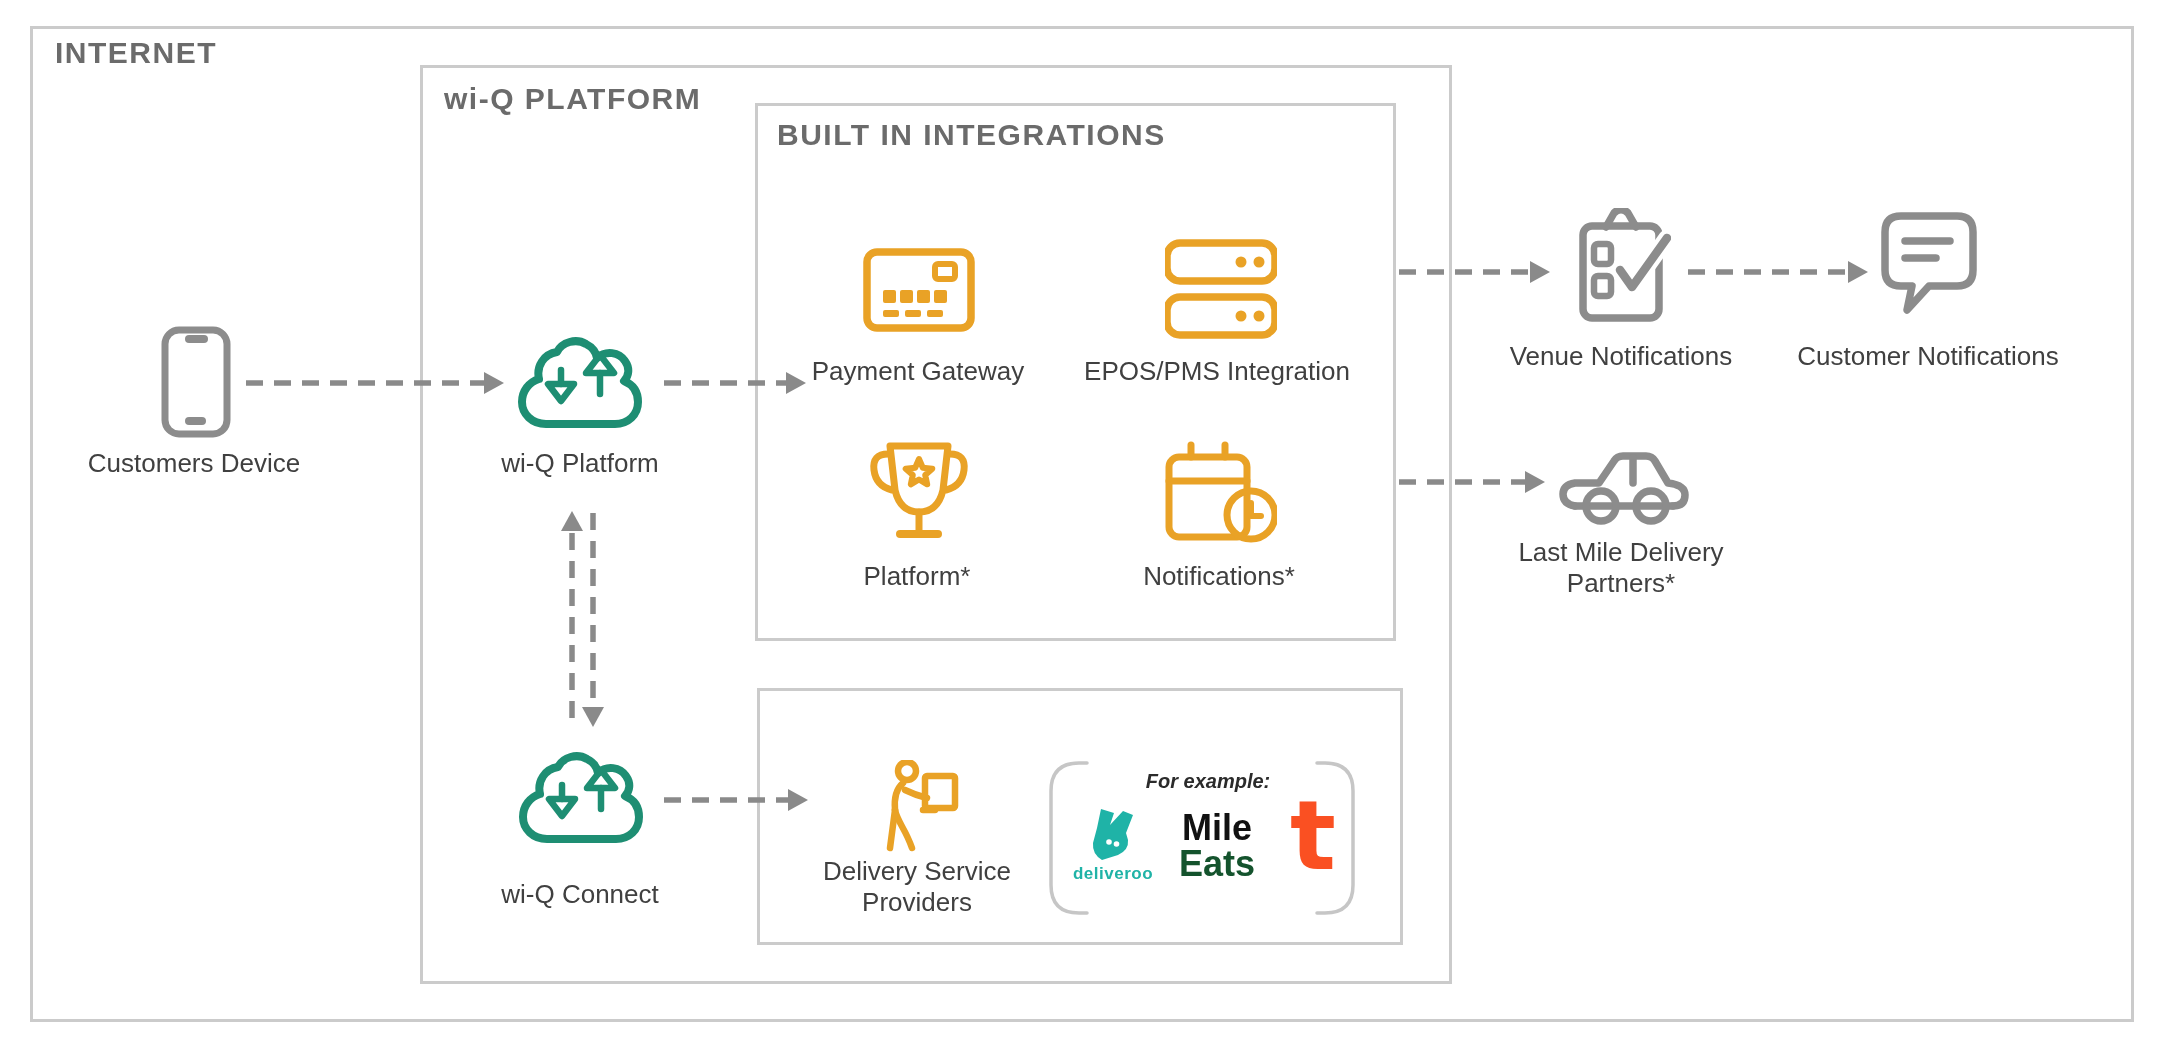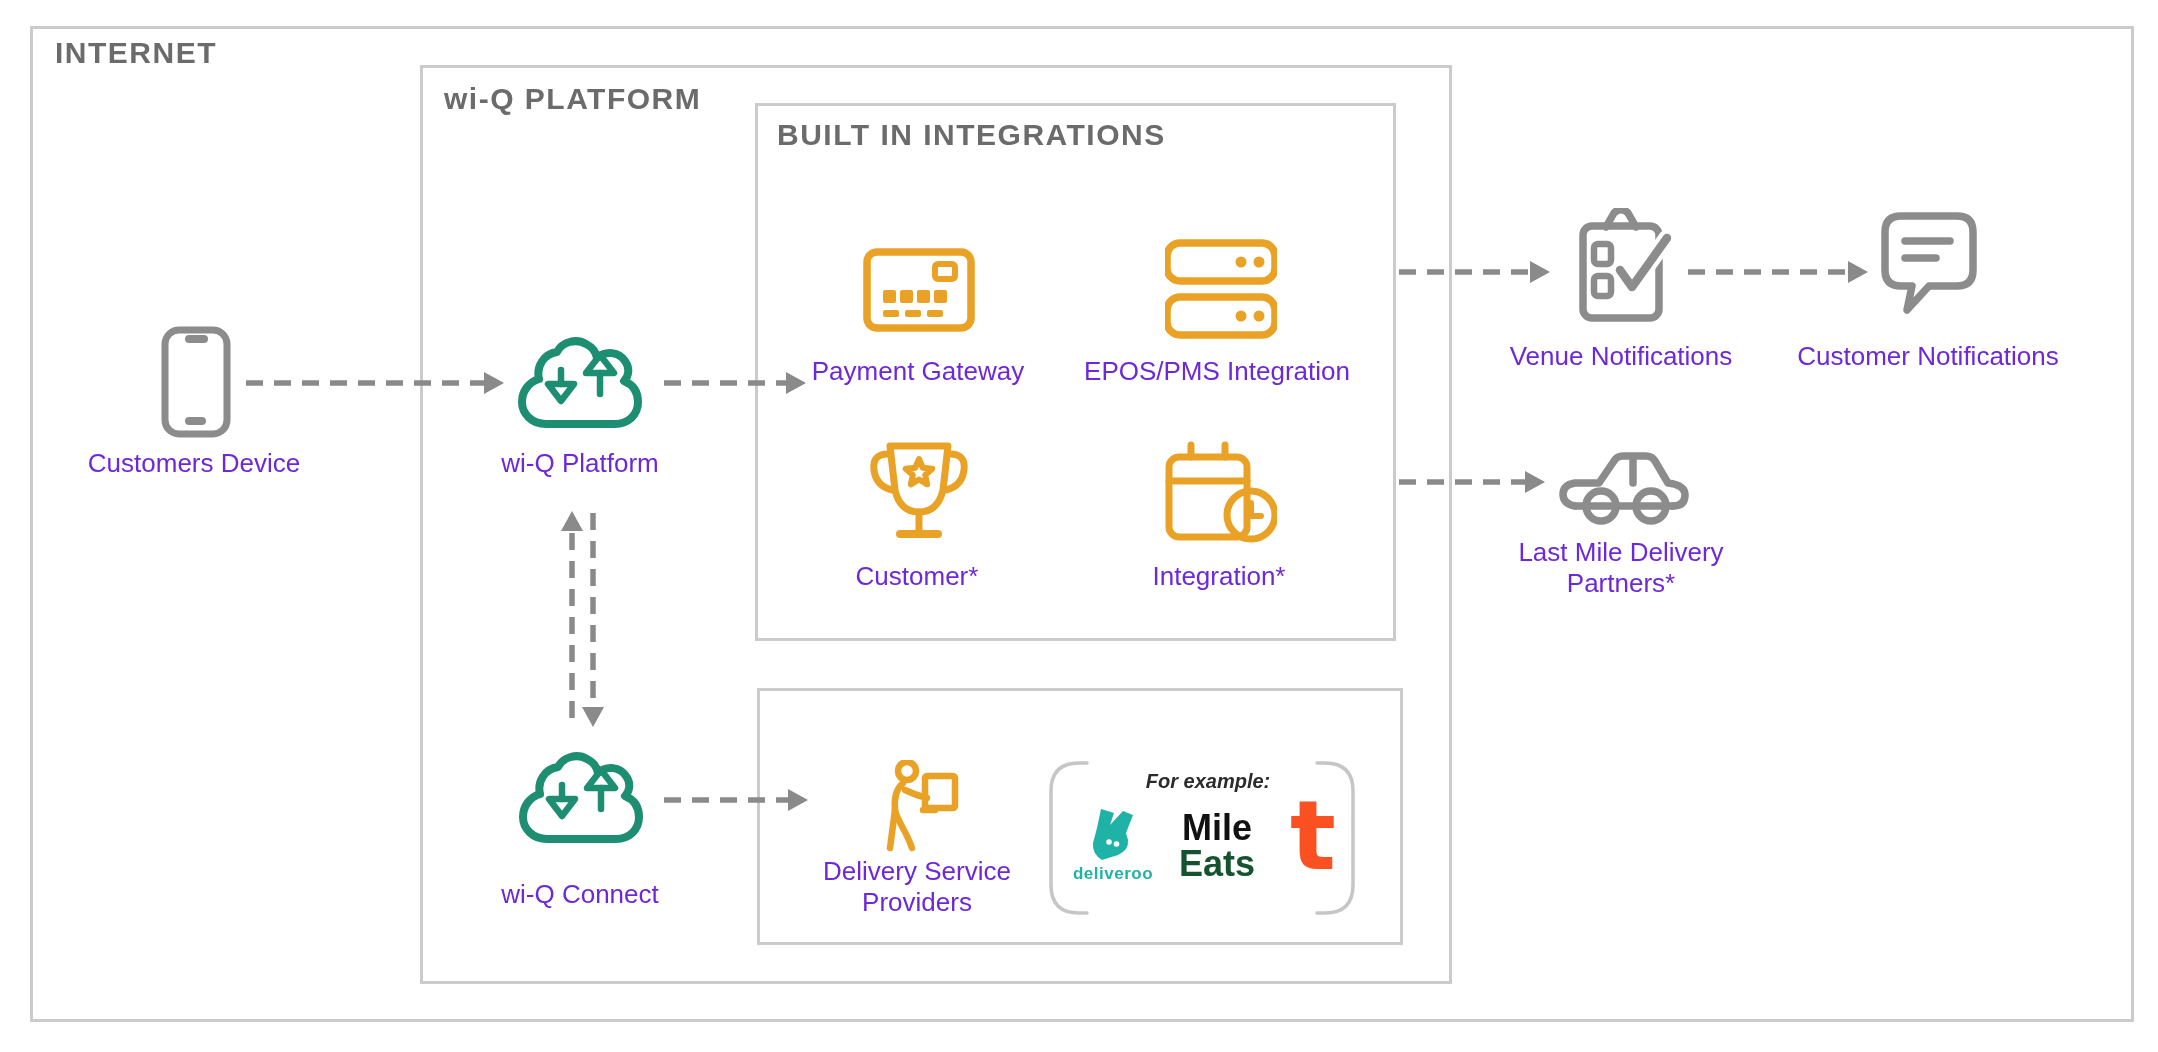--- a/index.html
+++ b/index.html
@@ -12,21 +12,21 @@
   #box-integrations{left:755px;top:103px;width:641px;height:538px;}
   #box-delivery{left:757px;top:688px;width:646px;height:257px;}
 
   .box-title{position:absolute;font-size:30px;font-weight:700;color:#6b6b6b;letter-spacing:1.5px;white-space:nowrap;}
   #title-internet{left:55px;top:36px;}
   #title-platform{left:444px;top:82px;}
   #title-integrations{left:777px;top:118px;}
   #title-delivery{left:779px;top:703px;}
 
   .node{position:absolute;}
-  .node-label{position:absolute;font-size:26px;color:#6d28d9;text-align:center;line-height:31px;}
+  .node-label{position:absolute;font-size:26px;color:#404040;text-align:center;line-height:31px;}
 
   svg{display:block;}
   .gstroke{stroke:#8c8c8c;fill:none;stroke-linecap:round;stroke-linejoin:round;}
   .astroke{stroke:#e9a226;fill:none;stroke-linecap:round;stroke-linejoin:round;}
   .afill{fill:#e9a226;}
   .tstroke{stroke:#1e8e73;fill:none;stroke-linecap:round;stroke-linejoin:round;}
 
   .arrow-line{stroke:#8a8a8a;stroke-width:5.5;stroke-dasharray:17 11;fill:none;}
   .arrow-head{fill:#8a8a8a;}
 
@@ -154,33 +154,33 @@
   <div class="node" style="left:866px;top:440px;">
     <svg width="106" height="110" viewBox="0 0 106 110">
       <path class="astroke" stroke-width="7" d="M22,14 Q6,14 8,30 Q10,46 26,50"></path>
       <path class="astroke" stroke-width="7" d="M84,14 Q100,14 98,30 Q96,46 80,50"></path>
       <path class="astroke" stroke-width="7" d="M24,6 H82 L77,50 Q72,72 53,72 Q34,72 29,50 Z"></path>
       <path class="astroke" stroke-width="6" d="M53,19 L56.8,27.7 L66.3,28.7 L59.2,35 L61.2,44.3 L53,39.5 L44.8,44.3 L46.8,35 L39.7,28.7 L49.2,27.7 Z"></path>
       <path class="astroke" stroke-width="7" d="M53,72 V90"></path>
       <path class="astroke" stroke-width="8" d="M34,94 H72"></path>
     </svg>
   </div>
-  <div class="node-label" style="left:817px;top:561px;width:200px;">Customer*</div>
+  <div class="node-label" style="left:817px;top:561px;width:200px;">Platform*</div>
 
   <div class="node" style="left:1165px;top:441px;">
     <svg width="112" height="104" viewBox="0 0 112 104">
       <rect class="astroke" x="4" y="16" width="78" height="80" rx="10" stroke-width="7"></rect>
       <path class="astroke" stroke-width="7" d="M26,4 V16"></path>
       <path class="astroke" stroke-width="7" d="M60,4 V16"></path>
       <path class="astroke" stroke-width="7" d="M4,40 H82"></path>
       <circle cx="86" cy="74" r="24" fill="#ffffff" class="astroke" stroke-width="7"></circle>
       <path class="astroke" stroke-width="6" d="M86,62 V75 H96"></path>
     </svg>
   </div>
-  <div class="node-label" style="left:1109px;top:561px;width:220px;">Integration*</div>
+  <div class="node-label" style="left:1109px;top:561px;width:220px;">Notifications*</div>
 
   <div class="node" style="left:881px;top:760px;">
     <svg width="78" height="94" viewBox="0 0 78 94">
       <circle class="astroke" cx="26" cy="11" r="9" stroke-width="6.5"></circle>
       <path class="astroke" stroke-width="6.5" d="M22,23 C15,29 13,39 14,50"></path>
       <path class="astroke" stroke-width="6.5" d="M14,50 L9,88"></path>
       <path class="astroke" stroke-width="6.5" d="M14,50 C17,63 24,68 31,88"></path>
       <path class="astroke" stroke-width="6.5" d="M24,30 C32,34 38,36 46,38"></path>
       <rect class="astroke" x="44" y="16" width="30" height="32" rx="2" stroke-width="6.5" fill="#ffffff"></rect>
       <path class="astroke" stroke-width="6.5" d="M42,50 H54"></path>

